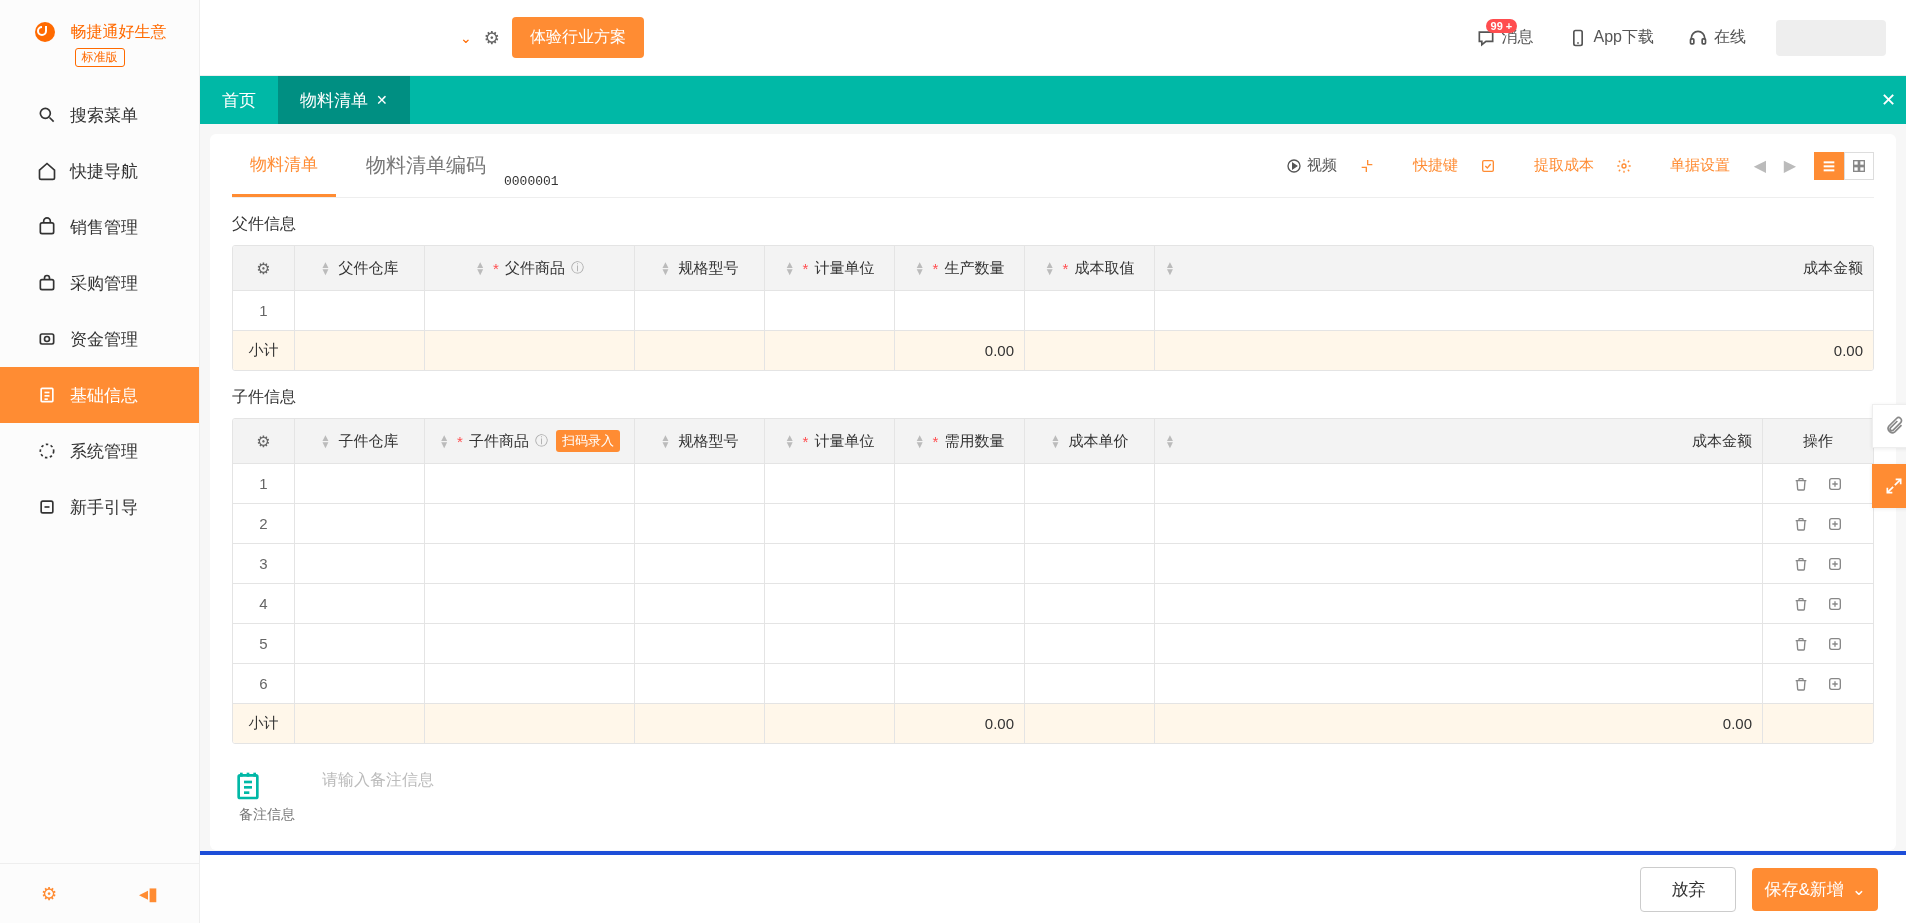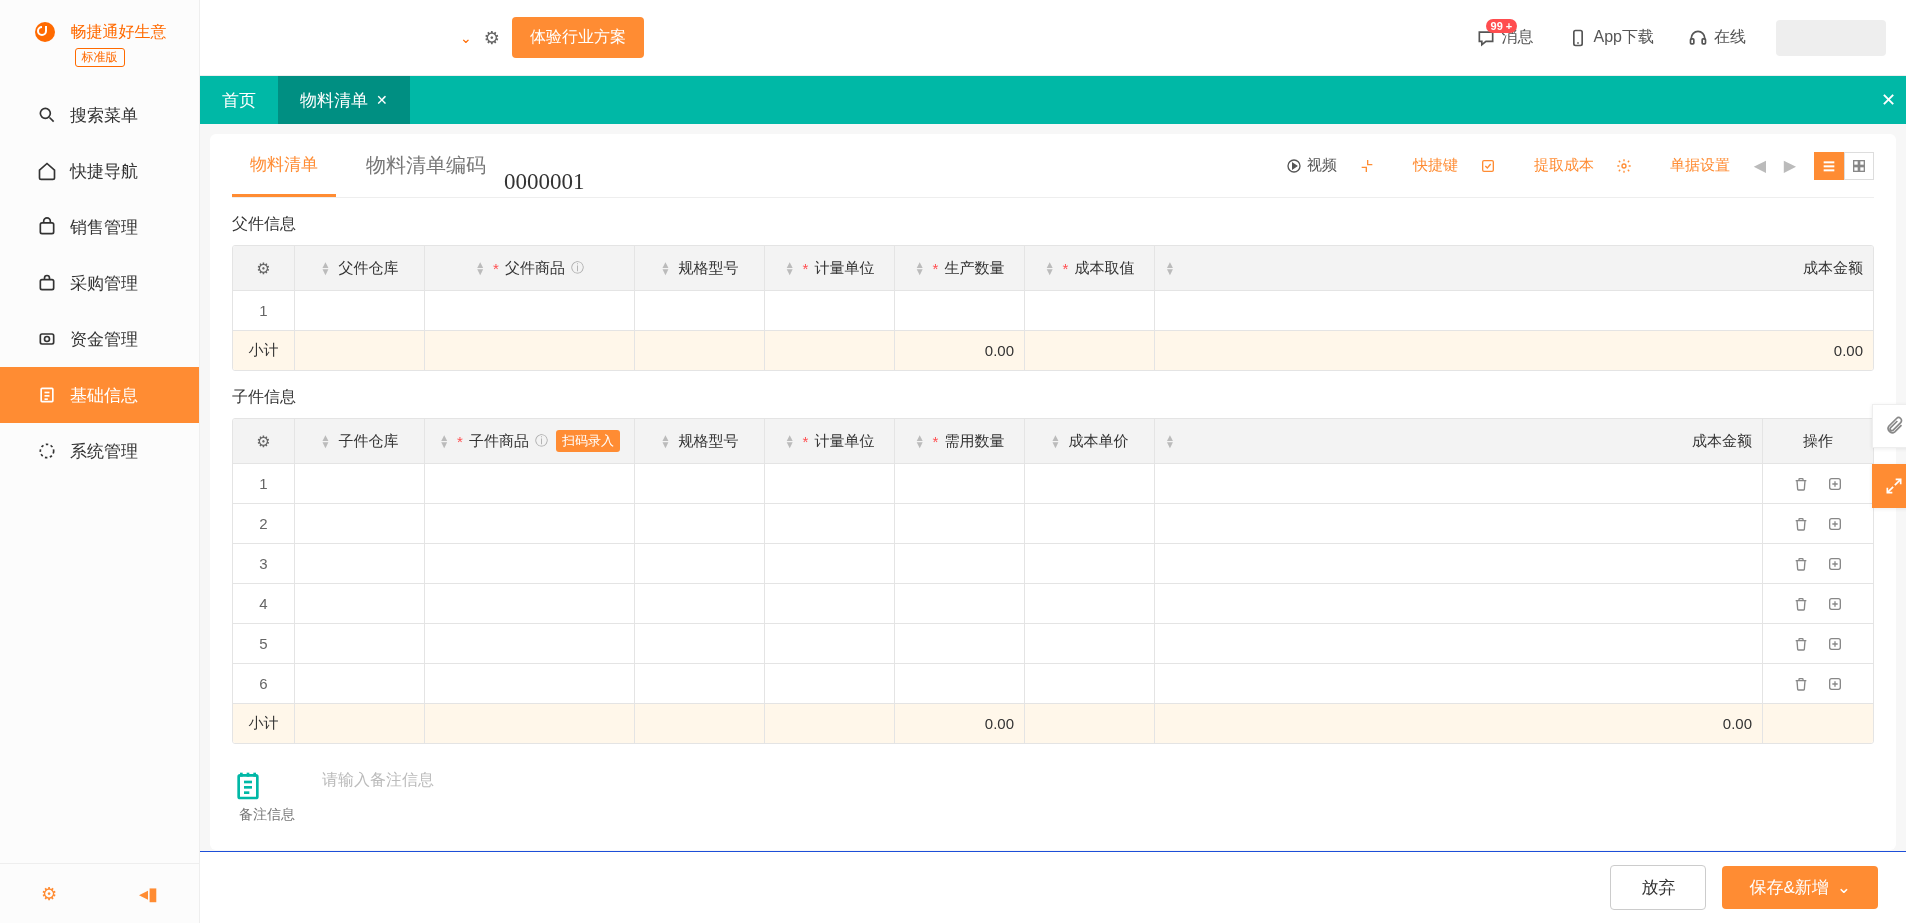--- a/index.html
+++ b/index.html
@@ -44,21 +44,21 @@
 
 
 .page { flex: 1; overflow: auto; padding: 10px 10px 0; position: relative; }
 .panel { background: #fff; border-radius: 6px; padding: 0 22px 20px; position: relative; }
 
 
 .phead { display: flex; align-items: center; height: 64px; border-bottom: 1px solid #eee; }
 .ph-tab { font-size: 17px; color: #555; padding: 0 18px; height: 100%; display: flex; align-items: center; border-bottom: 3px solid transparent; cursor: pointer; }
 .ph-tab.active { color: #ff8c33; border-bottom-color: #ff8c33; font-weight: 500; }
 .ph-label { color: #777; font-size: 20px; margin-left: 30px; }
-.ph-code { color: #333; font-size: 23px; margin-left: 18px; font-family: Liberation Serif, serif; margin-top: 32px; }
+.ph-code { color: #333; font-size: 13px; margin-left: 18px; font-family: Liberation Mono, monospace; margin-top: 32px; }
 .ph-spacer { flex: 1; }
 .ph-act { display: flex; align-items: center; gap: 5px; color: #555; font-size: 15px; margin-left: 22px; cursor: pointer; }
 .ph-act.orange { color: #ff8c33; gap: 38px; }
 .ph-nav { display: flex; align-items: center; gap: 6px; margin-left: 18px; }
 .ph-nav-btn { width: 24px; height: 24px; display: flex; align-items: center; justify-content: center; color: #bbb; cursor: pointer; }
 .view-toggle { display: flex; margin-left: 12px; }
 .vt { width: 30px; height: 28px; display: flex; align-items: center; justify-content: center; border: 1px solid #ddd; cursor: pointer; }
 .vt.active { background: #ff8c33; color: #fff; border-color: #ff8c33; }
 .vt:not(.active) { color: #888; background: #fff; }
 
@@ -94,23 +94,23 @@
 
 
 .remarks { display: flex; margin-top: 26px; align-items: flex-start; gap: 20px; }
 .rm-side { width: 70px; text-align: center; }
 .rm-icon { color: #00b8a6; font-size: 32px; }
 .rm-label { color: #777; font-size: 14px; margin-top: 4px; }
 .remarks textarea { flex: 1; border: none; resize: none; height: 60px; font-size: 16px; color: #333; outline: none; }
 .remarks textarea::placeholder { color: #bbb; }
 
 
-.footer { height: 72px; background: #fff; border-top: 1px solid #1d4ed8; display: flex; align-items: center; justify-content: flex-end; padding-right: 28px; gap: 16px; }
+.footer { height: 72px; background: #fff; border-top: 4px solid #1d4ed8; display: flex; align-items: center; justify-content: flex-end; padding-right: 28px; gap: 16px; }
 .btn-outline { background: #fff; border: 1px solid #ccc; color: #333; padding: 10px 30px; border-radius: 4px; font-size: 17px; cursor: pointer; }
-.btn-primary { background: #ff8c33; border: none; color: #fff; padding: 10px 27px; border-radius: 4px; font-size: 17px; cursor: pointer; display: flex; align-items: center; gap: 8px; }
+.btn-primary { background: #ff8c33; border: none; color: #fff; padding: 10px 12px; border-radius: 4px; font-size: 17px; cursor: pointer; display: flex; align-items: center; gap: 8px; }
 
 
 .side-handle { position: absolute; right: -10px; width: 44px; height: 44px; background: #fff; border: 1px solid #eee; display: flex; align-items: center; justify-content: center; color: #888; font-size: 20px; cursor: pointer; box-shadow: 0 1px 4px rgba(0,0,0,0.08); }
 .side-handle.h1 { top: 280px; }
 .side-handle.h2 { top: 340px; background: #ff8c33; color: #fff; border-color: #ff8c33; }
 
 svg { display: block; }
 </style>
 </head>
 <body>
@@ -186,20 +186,29 @@
           </span>
           <span>基础信息</span>
         </div>
       <div class="menu-item">
           <span class="mi-icon">
             <svg viewBox="0 0 24 24" width="20" height="20" fill="none" stroke="currentColor" stroke-width="2" stroke-dasharray="3 3">
               <circle cx="12" cy="12" r="8"></circle>
             </svg>
           </span>
           <span>系统管理</span>
+        </div>
+      <div class="menu-item">
+          <span class="mi-icon">
+            <svg viewBox="0 0 24 24" width="20" height="20" fill="none" stroke="currentColor" stroke-width="2">
+              <rect x="5" y="5" width="14" height="14" rx="2"></rect>
+              <line x1="9" y1="12" x2="15" y2="12"></line>
+            </svg>
+          </span>
+          <span>新手引导</span>
         </div>
     </div>
     <div class="sidebar-bottom">
       <span class="sb-btn">⚙</span>
       <span class="sb-btn">◂▮</span>
     </div>
   </div>
 
   <div class="main">
 

